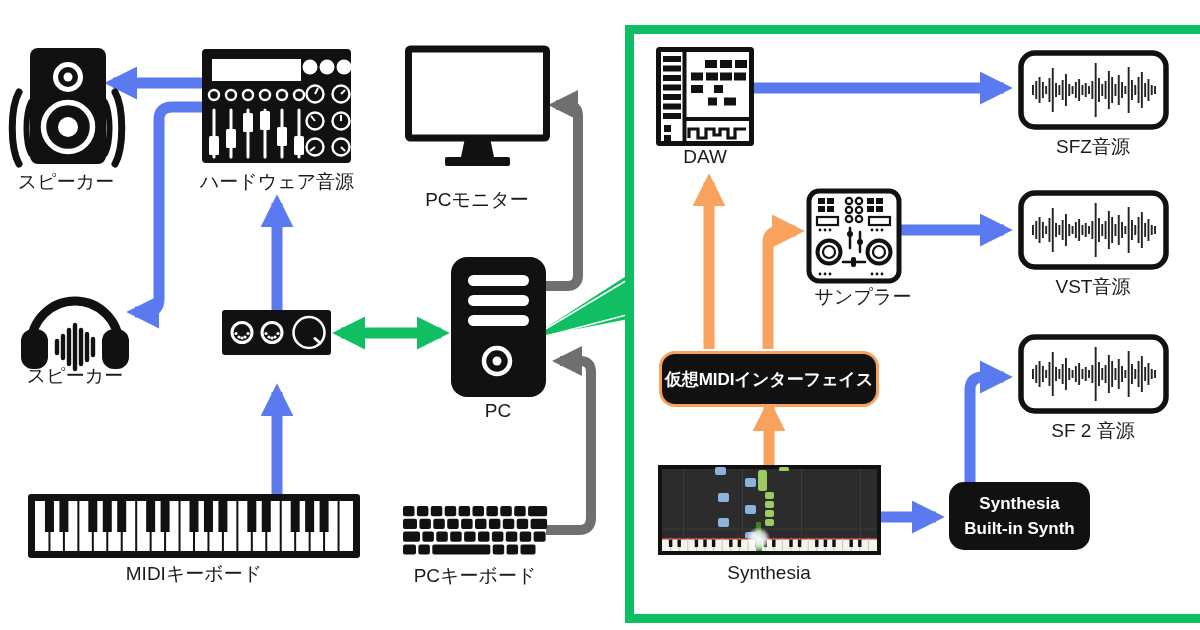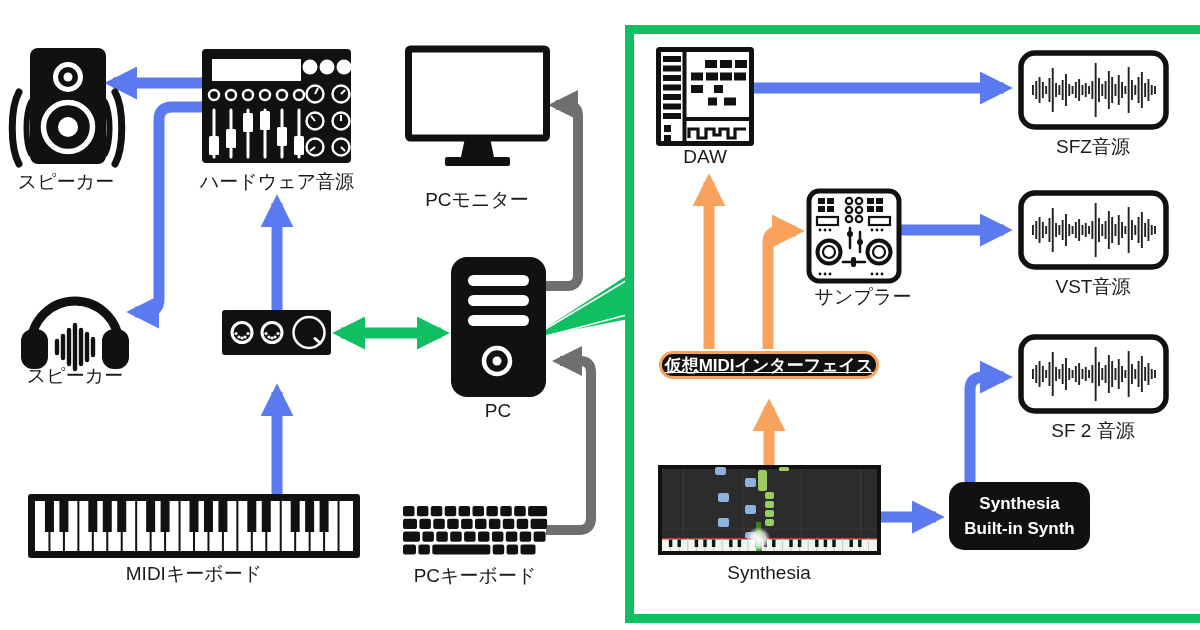--- a/index.html
+++ b/index.html
@@ -10,23 +10,23 @@
   .lbl{font-weight:400;font-size:19px;color:#1a1a1a;white-space:nowrap;transform:translateX(-50%);line-height:1;}
   #zoombox{position:absolute;z-index:2;border:9px solid var(--arrow-green);background:transparent;}
   .st-blue{stroke:var(--arrow-blue);}   .fl-blue{fill:var(--arrow-blue);}
   .st-green{stroke:var(--arrow-green);} .fl-green{fill:var(--arrow-green);}
   .st-orange{stroke:var(--arrow-orange);}.fl-orange{fill:var(--arrow-orange);}
   .st-gray{stroke:var(--arrow-gray);}   .fl-gray{fill:var(--arrow-gray);}
   .arrow{fill:none;stroke-width:11;stroke-linejoin:round;}
   .arrow.gray{stroke-width:10;}
   .ink{fill:#111;}
   .ink-st{stroke:#111;fill:none;}
-  #vmidi{left:659px;top:351px;width:220px;height:28px;background:var(--virtual-midi-bg);
+  #vmidi{left:659px;top:351px;width:220px;height:56px;background:var(--virtual-midi-bg);
     border:3px solid var(--virtual-midi-border);border-radius:16px;box-sizing:border-box;
-    display:flex;align-items:center;justify-content:center;color:#fff;font-weight:700;font-size:17px;text-decoration:underline;}
+    display:flex;align-items:center;justify-content:center;color:#fff;font-weight:700;font-size:17px;}
   #bisynth{left:949px;top:482px;width:141px;height:68px;background:#111;border-radius:15px;
     display:flex;flex-direction:column;align-items:center;justify-content:center;color:#fff;
     font-weight:700;font-size:17px;line-height:1.5;}
 </style>
 </head>
 <body>
 
 <div id="canvas">
 
   <svg id="arrows" width="1200" height="630">

